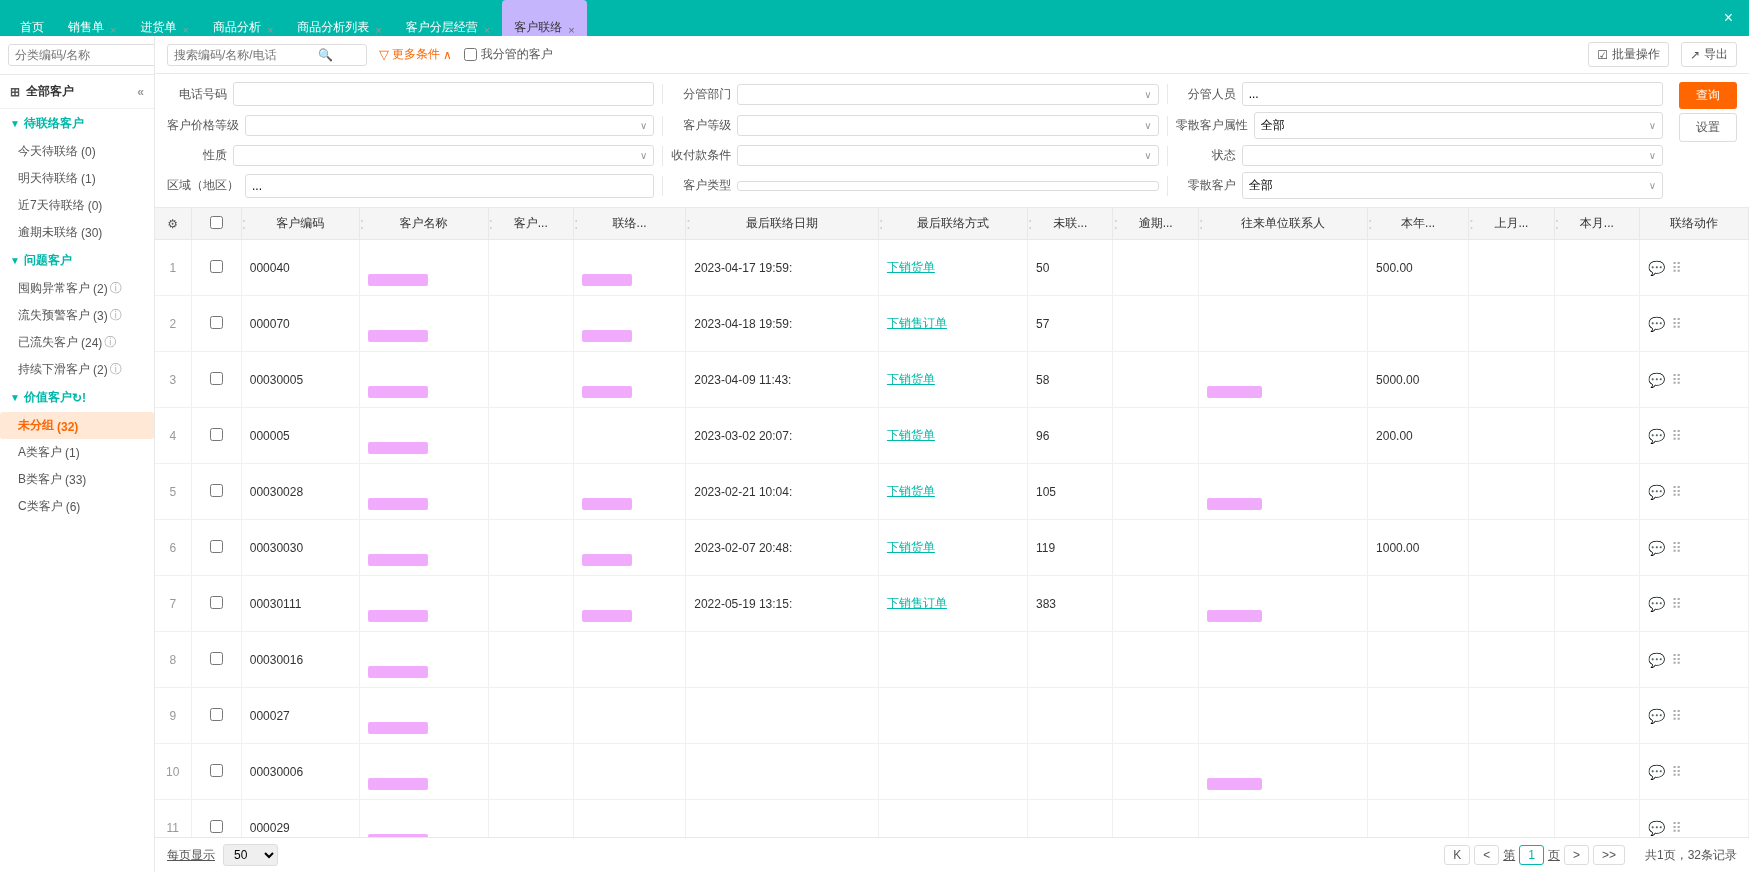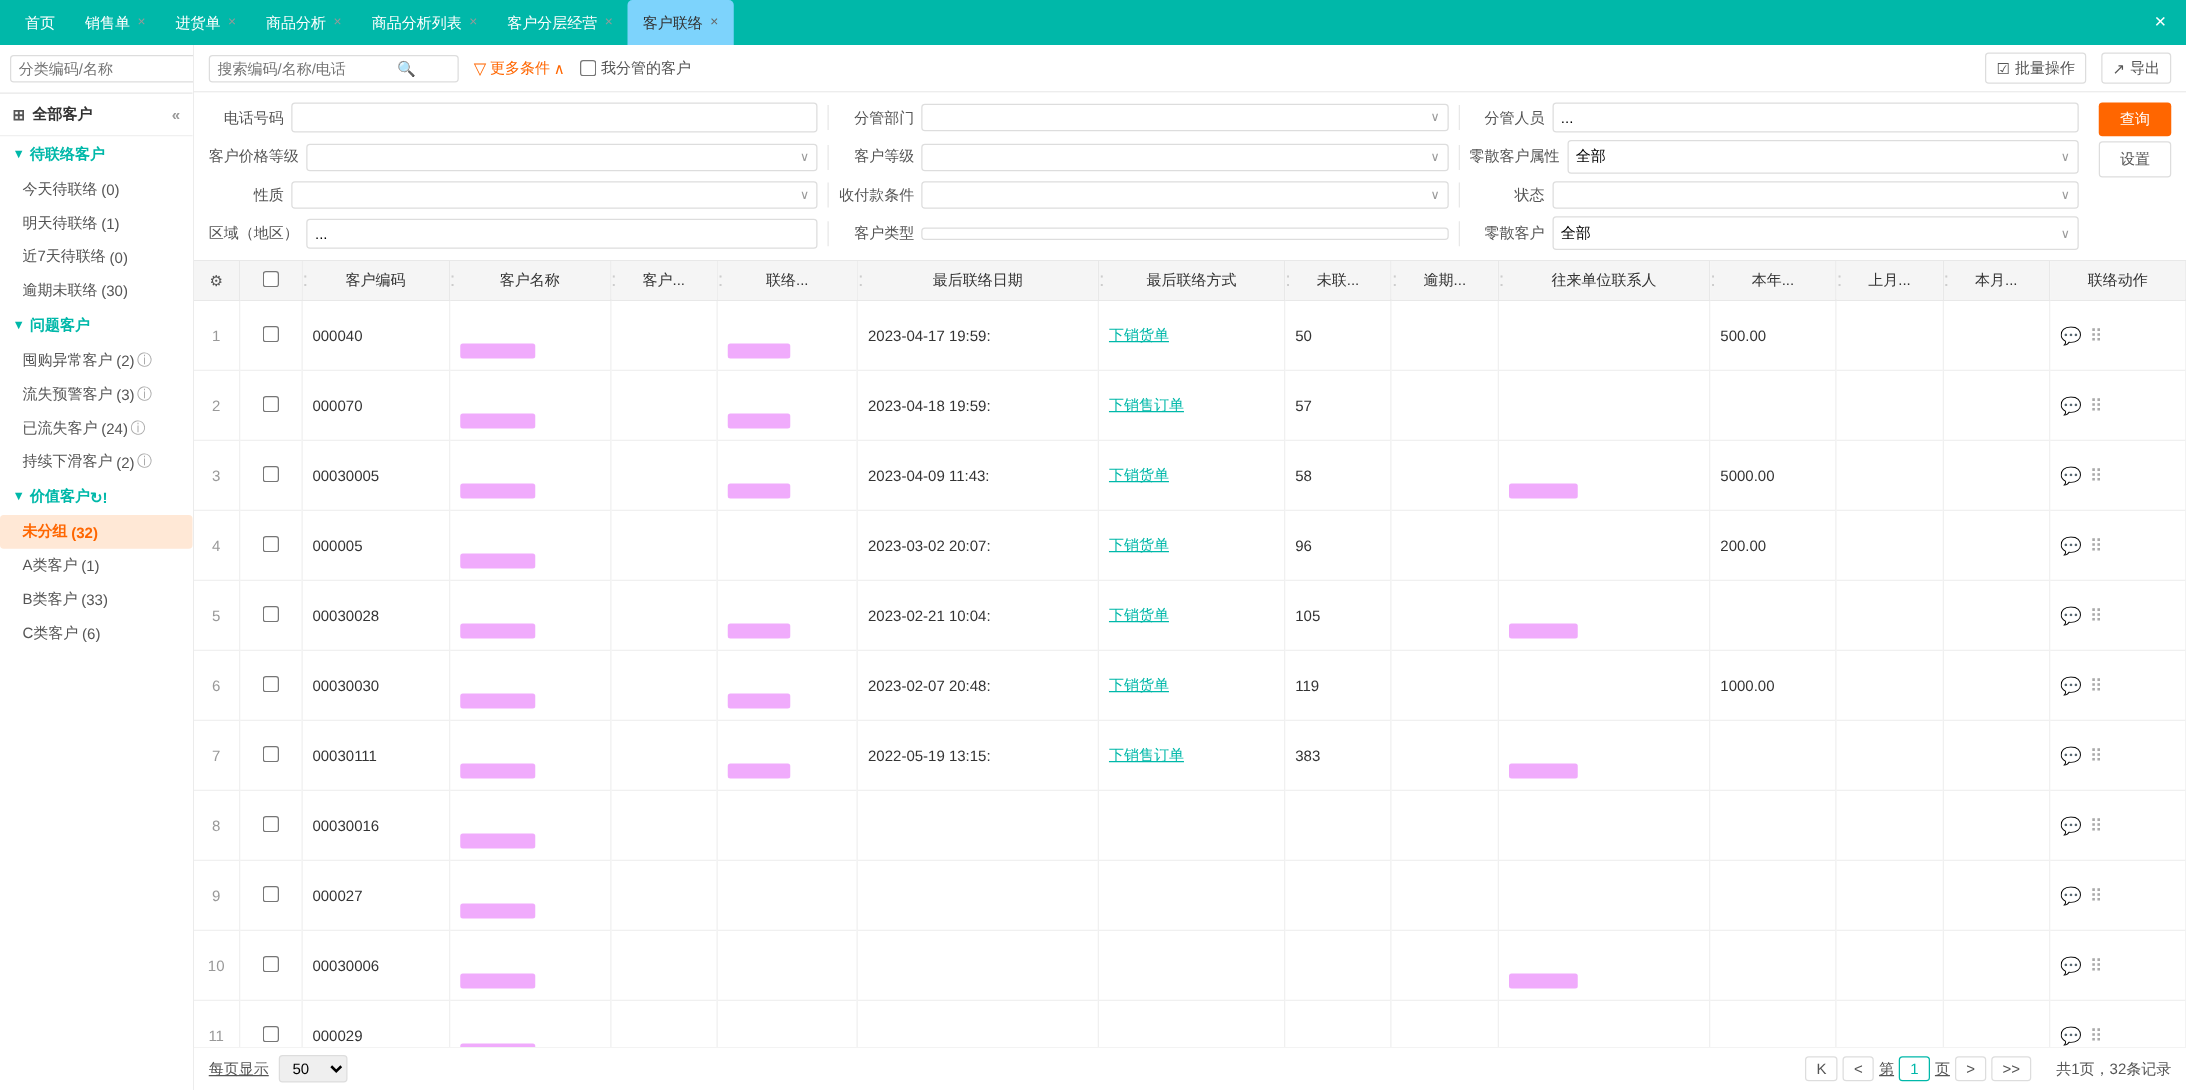--- a/index.html
+++ b/index.html
@@ -1,42 +1,42 @@
 <!DOCTYPE html>
 <html><head>
   <meta charset="utf-8">
   <style>
     * { box-sizing: border-box; margin: 0; padding: 0; font-family: 'Microsoft YaHei', Arial, sans-serif; font-size: 12px; }
     body { background: #f5f5f5; overflow: hidden; }
 
     
     .top-nav { background: #00b8a9; display: flex; align-items: center; height: 36px; padding: 0 8px; }
-    .top-nav .nav-item { color: #fff; padding: 0 12px; height: 36px; display: flex; align-items: center; cursor: pointer; font-size: 13px; }
-    .top-nav .nav-item.active { background: #7dd3fc; color: #333; border-radius: 4px 4px 0 0; }
+    .top-nav .nav-item { color: #fff; padding: 0 12px; height: 36px; display: flex; align-items: flex-end; cursor: pointer; font-size: 13px; }
+    .top-nav .nav-item.active { background: #c4b5fd; color: #333; border-radius: 4px 4px 0 0; }
     .top-nav .nav-item .close-x { margin-left: 6px; color: #999; font-size: 11px; }
     .top-nav .nav-item.active .close-x { color: #666; }
     .top-nav .spacer { flex: 1; }
     .top-nav .win-close { color: #fff; font-size: 16px; cursor: pointer; padding: 0 8px; }
 
     
     .main-layout { display: flex; height: calc(100vh - 36px); }
 
     
     .sidebar { width: 155px; background: #fff; border-right: 1px solid #e8e8e8; display: flex; flex-direction: column; overflow-y: auto; }
     .sidebar-search { padding: 8px; border-bottom: 1px solid #e8e8e8; display: flex; align-items: center; gap: 4px; }
     .sidebar-search input { flex: 1; border: 1px solid #ddd; border-radius: 3px; padding: 3px 6px; font-size: 12px; outline: none; }
     .sidebar-all { display: flex; align-items: center; padding: 8px 10px; font-weight: bold; color: #333; cursor: pointer; border-bottom: 1px solid #f0f0f0; }
     .sidebar-all .grid-icon { margin-right: 6px; color: #555; }
     .sidebar-all .collapse-arrow { margin-left: auto; color: #999; cursor: pointer; }
 
     .sidebar-group-title { display: flex; align-items: center; padding: 6px 10px; color: #00b8a9; font-weight: bold; cursor: pointer; }
     .sidebar-group-title .arrow { margin-right: 4px; font-size: 10px; }
 
     .sidebar-item { padding: 5px 10px 5px 18px; cursor: pointer; color: #555; display: flex; align-items: center; }
-    .sidebar-item.active { background: #ffe8d6; color: #f60; font-weight: bold; border-radius: 3px; }
+    .sidebar-item.active { background: #ffe8d6; color: #f60; font-weight: bold; border-radius: 3px; align-items: flex-end; }
     .sidebar-item .badge { margin-left: 3px; }
 
     
     .content { flex: 1; display: flex; flex-direction: column; overflow: hidden; }
 
     
     .filter-bar { background: #fff; padding: 6px 12px; display: flex; align-items: center; gap: 12px; border-bottom: 1px solid #e8e8e8; }
     .filter-bar .search-box { display: flex; align-items: center; border: 1px solid #ddd; border-radius: 3px; padding: 3px 6px; gap: 4px; width: 200px; }
     .filter-bar .search-box input { border: none; outline: none; font-size: 12px; width: 140px; }
     .filter-bar .search-box .s-icon { color: #00b8a9; }

